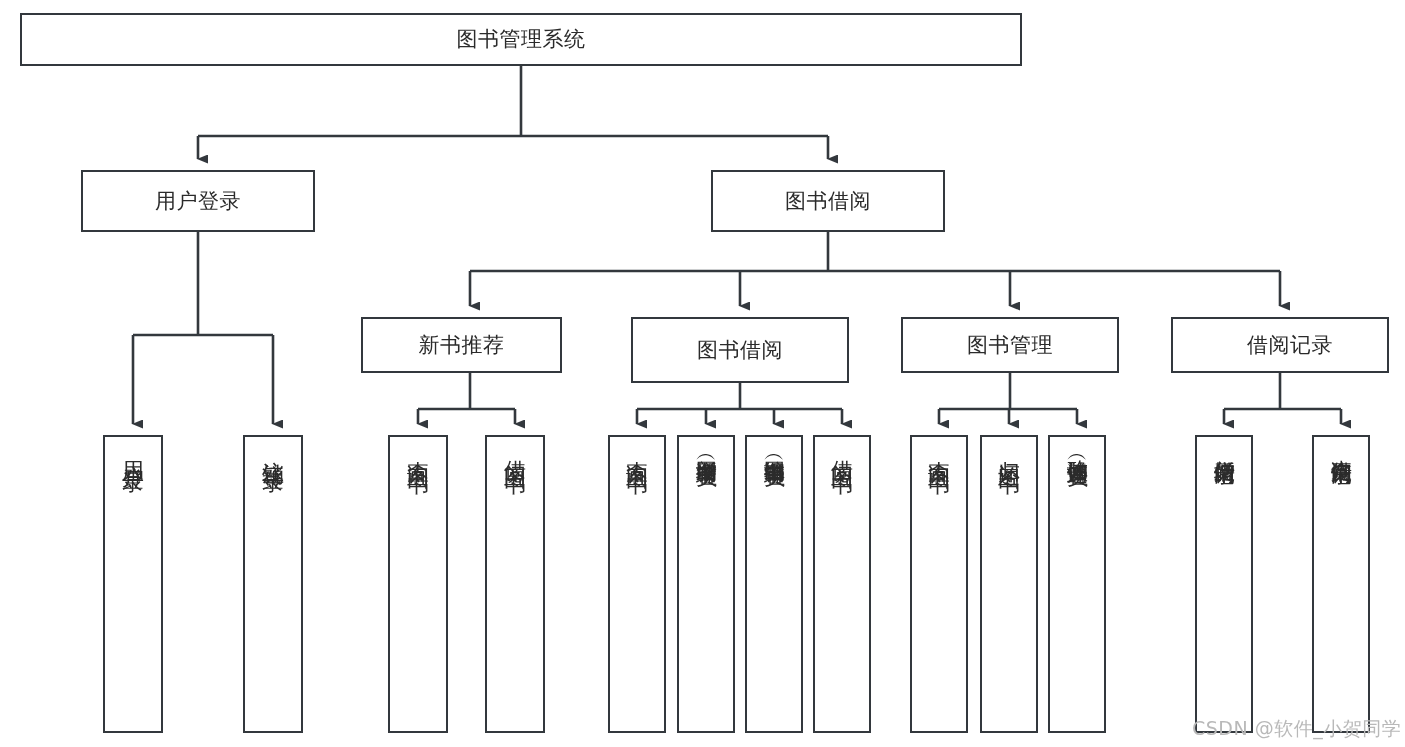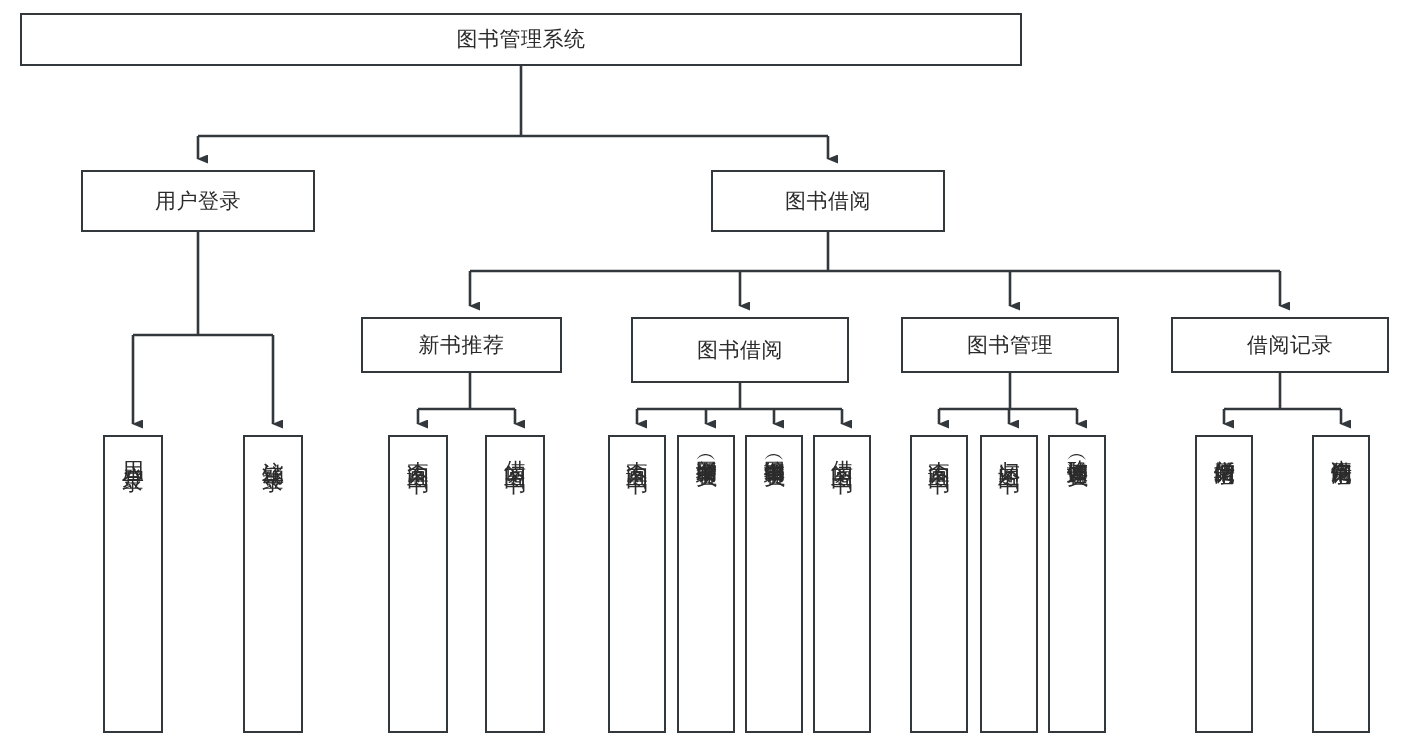--- a/index.html
+++ b/index.html
@@ -174,14 +174,15 @@
         <span class="node-label">确认归还（管理员）</span>
       </div>
       <div class="node vertical tight" style="left: 1195px; top: 435px; width: 58px; height: 298px;">
         <span class="node-label">新增借阅记录</span>
       </div>
       <div class="node vertical tight" style="left: 1312px; top: 435px; width: 58px; height: 298px;">
         <span class="node-label">查询借阅记录</span>
       </div>
     </div>
 
+  <div class="watermark" style="left: 1192px; top: 716px;">CSDN @软件_小贺同学</div>
 
 </div>
 
 </body></html>

